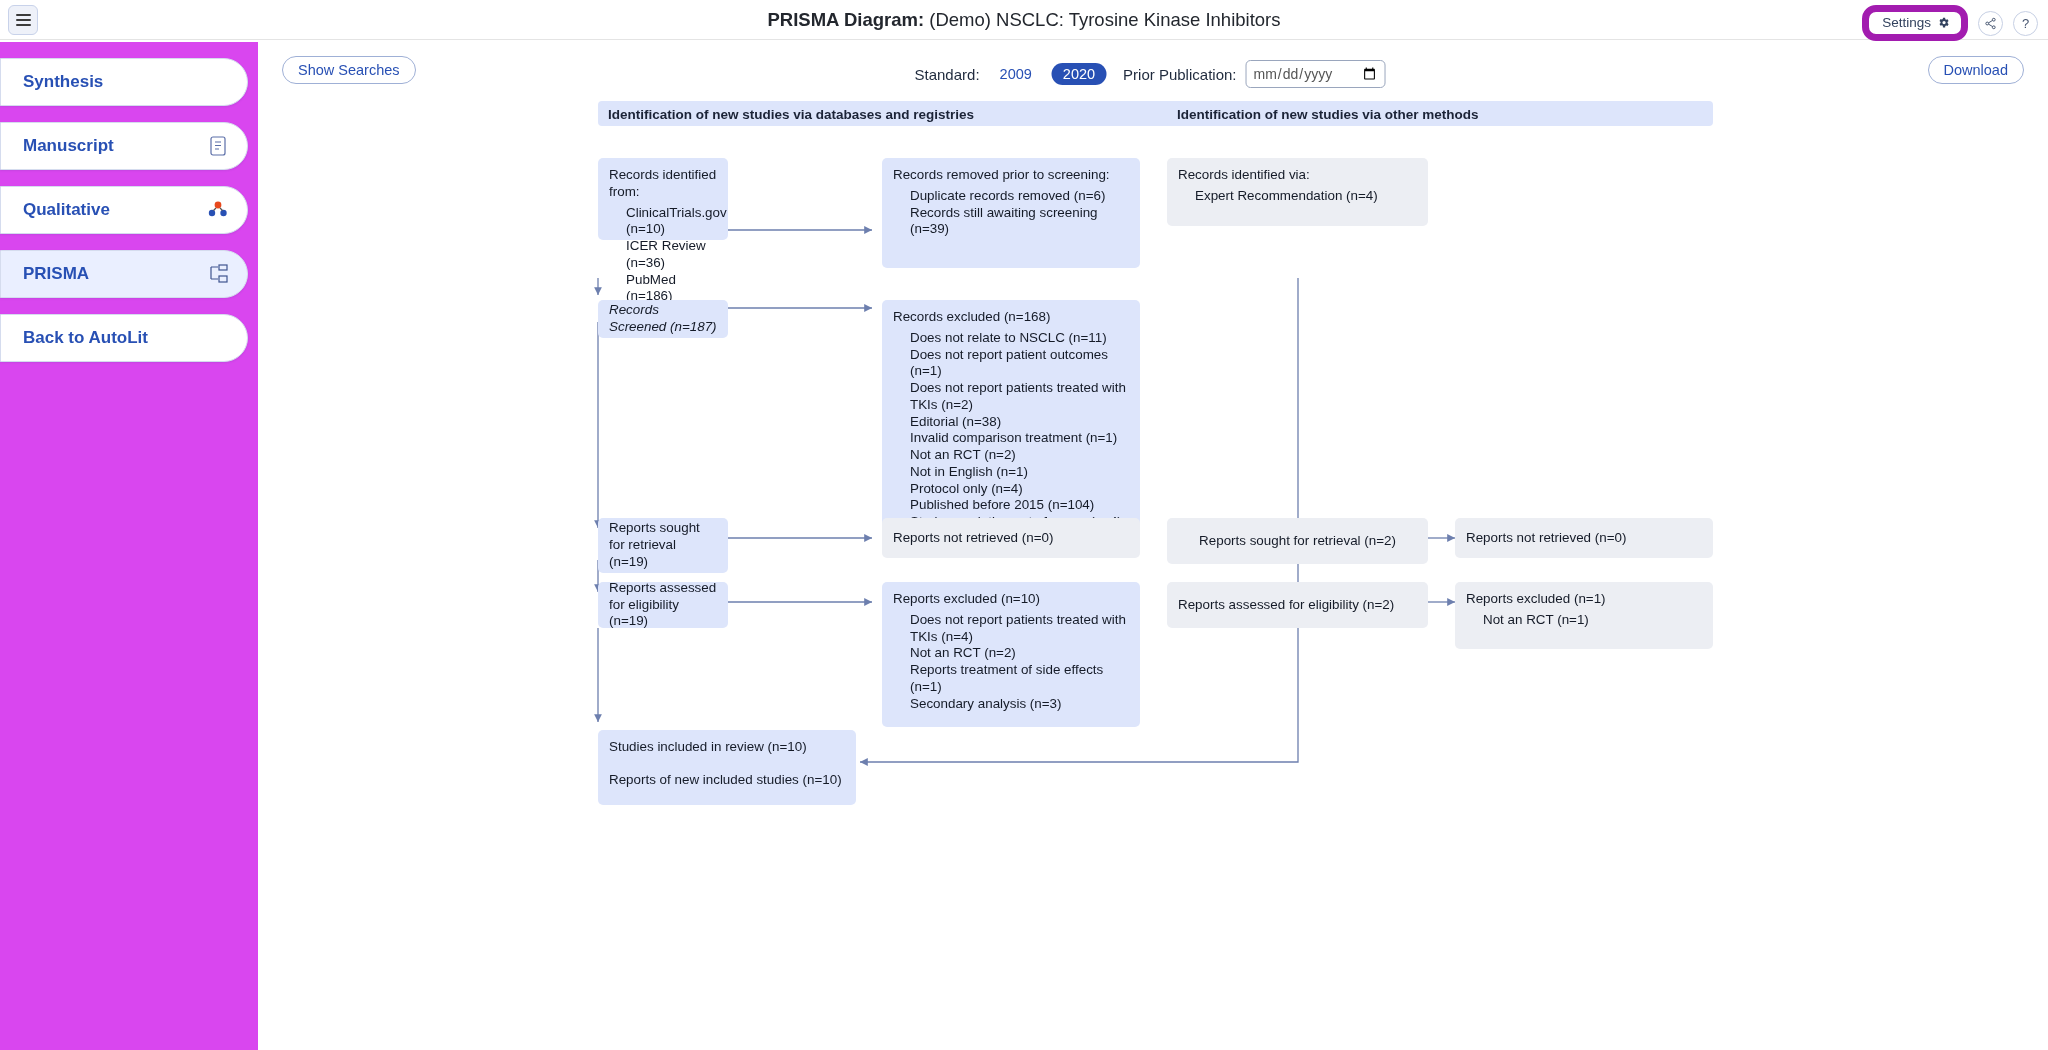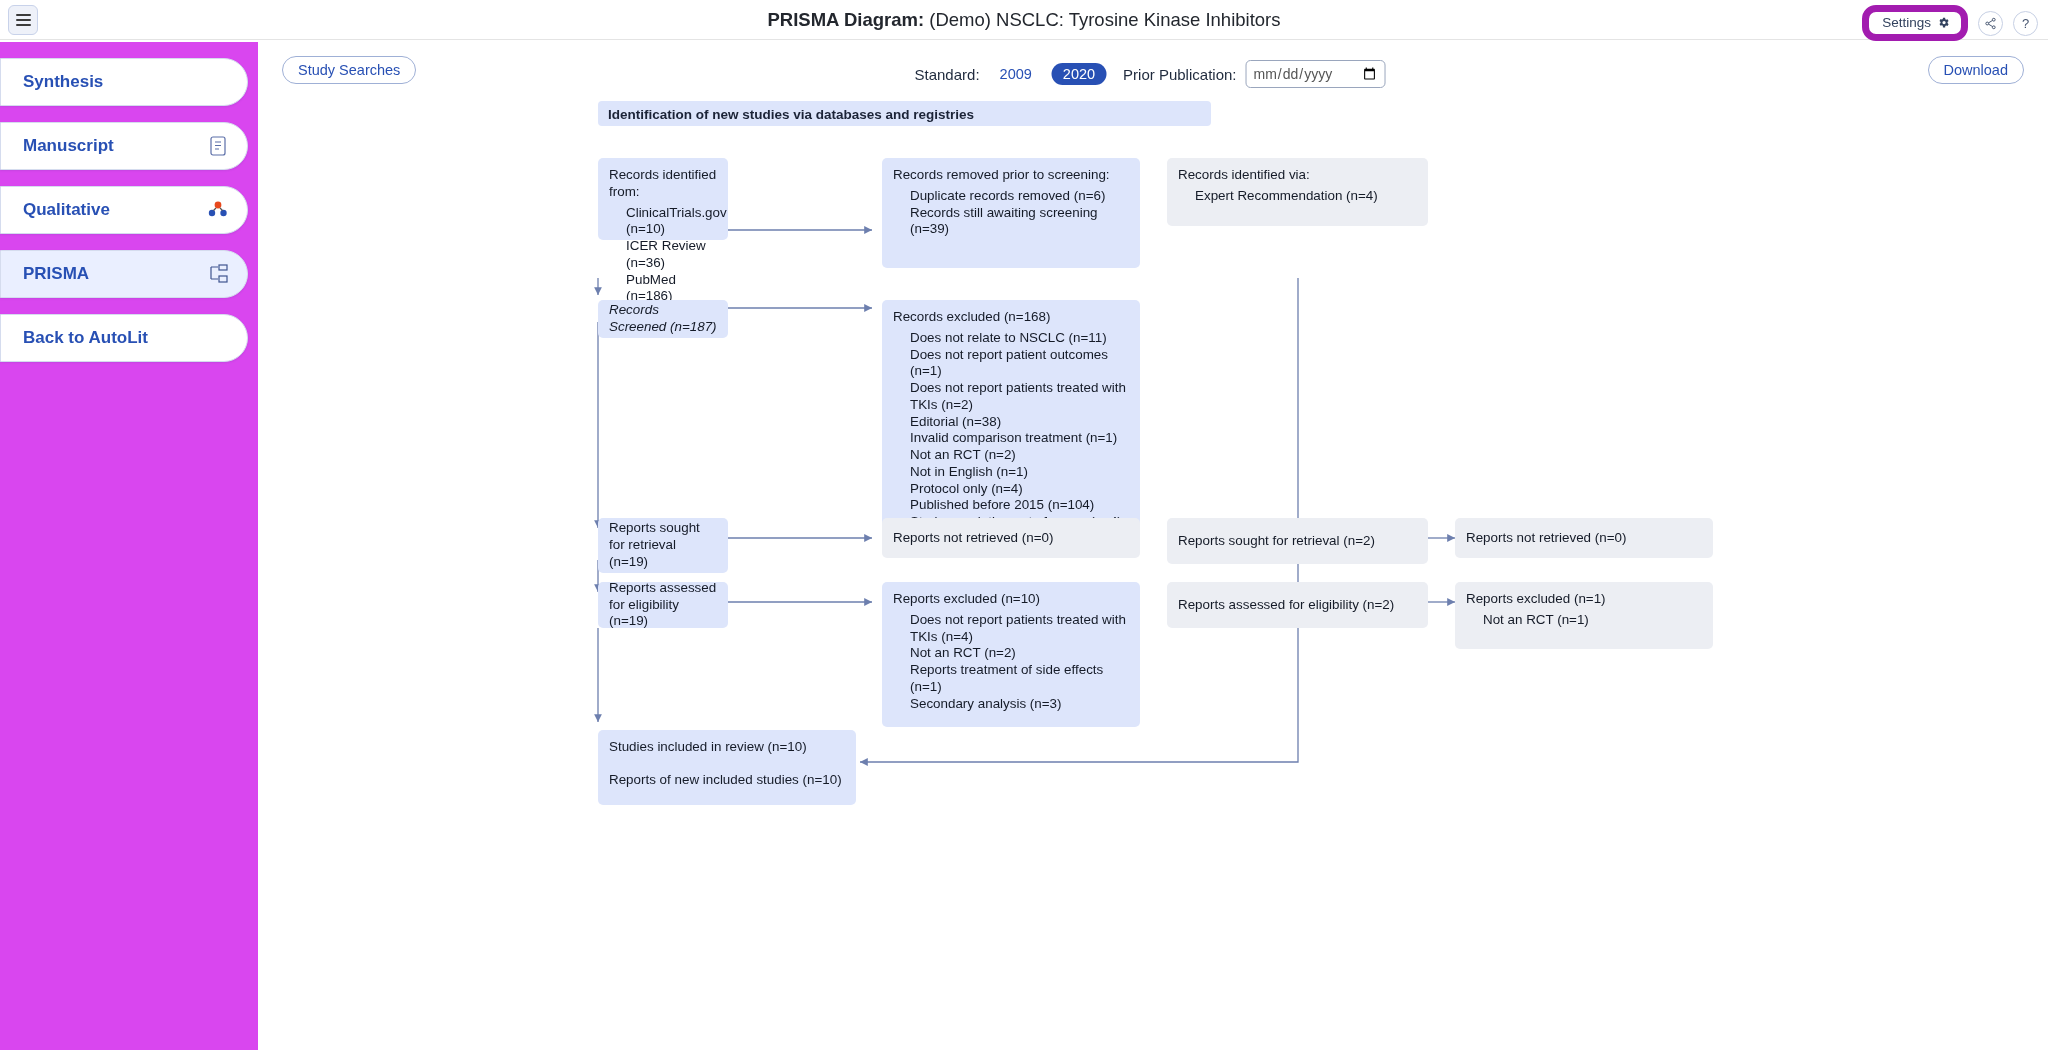--- a/index.html
+++ b/index.html
@@ -174,21 +174,21 @@
       </svg>
     </span>
   </div>
 
   <div class="side-item">
     <span class="lbl">Back to AutoLit</span>
   </div>
 </div>
 
 <div class="toolbar">
-  <button class="pill-btn show-searches">Study Searches</button>
+  <button class="pill-btn show-searches">Show Searches</button>
 
   <div class="std-group">
     <span>Standard:</span>
     <span class="yr">2009</span>
     <span class="yr sel">2020</span>
     <span style="margin-left:8px">Prior Publication:</span>
     <input class="date-input" type="date" placeholder="dd/mm/yyyy" style="">
   </div>
 
   <button class="pill-btn download-btn">Download</button>
@@ -226,20 +226,21 @@
 
       <path d="M1298,450 L1298,482"></path>
 
       <path d="M1425,492 L1455,492"></path>
 
       <path d="M1298,518 L1298,652 L860,652"></path>
     </g>
   </svg>
 
   <div class="hdr" style="left:598px; top:-9px; width:613px;">Identification of new studies via databases and registries</div>
+  <div class="hdr" style="left:1167px; top:-9px; width:546px;">Identification of new studies via other methods</div>
 
   <div class="box blue" style="left:598px; top:48px; width:130px; height:82px;">
     <div>Records identified from:</div>
     <div class="sub">
         <div>ClinicalTrials.gov (n=10)
 ICER Review (n=36)
 PubMed (n=186)</div>
       </div>
   </div>
 
@@ -298,21 +299,21 @@
     <div style="margin-top:16px; white-space:pre-line">Reports of new included studies (n=10)</div>
   </div>
 
   <div class="box grey" style="left:1167px; top:48px; width:261px; height:68px;">
     <div>Records identified via:</div>
     <div class="sub">
         <div>Expert Recommendation (n=4)</div>
       </div>
   </div>
 
-  <div class="box grey" style="left:1167px; top:408px; width:261px; height:46px; display:flex; align-items:center;">
+  <div class="box grey" style="left:1167px; top:408px; width:261px; height:46px; display:flex; align-items:center;justify-content:center;">
     <span>Reports sought for retrieval (n=2)</span>
   </div>
 
   <div class="box grey" style="left:1455px; top:408px; width:258px; height:40px; display:flex; align-items:center;">
     <span>Reports not retrieved (n=0)</span>
   </div>
 
   <div class="box grey" style="left:1167px; top:472px; width:261px; height:46px; display:flex; align-items:center;">
     <span>Reports assessed for eligibility (n=2)</span>
   </div>

